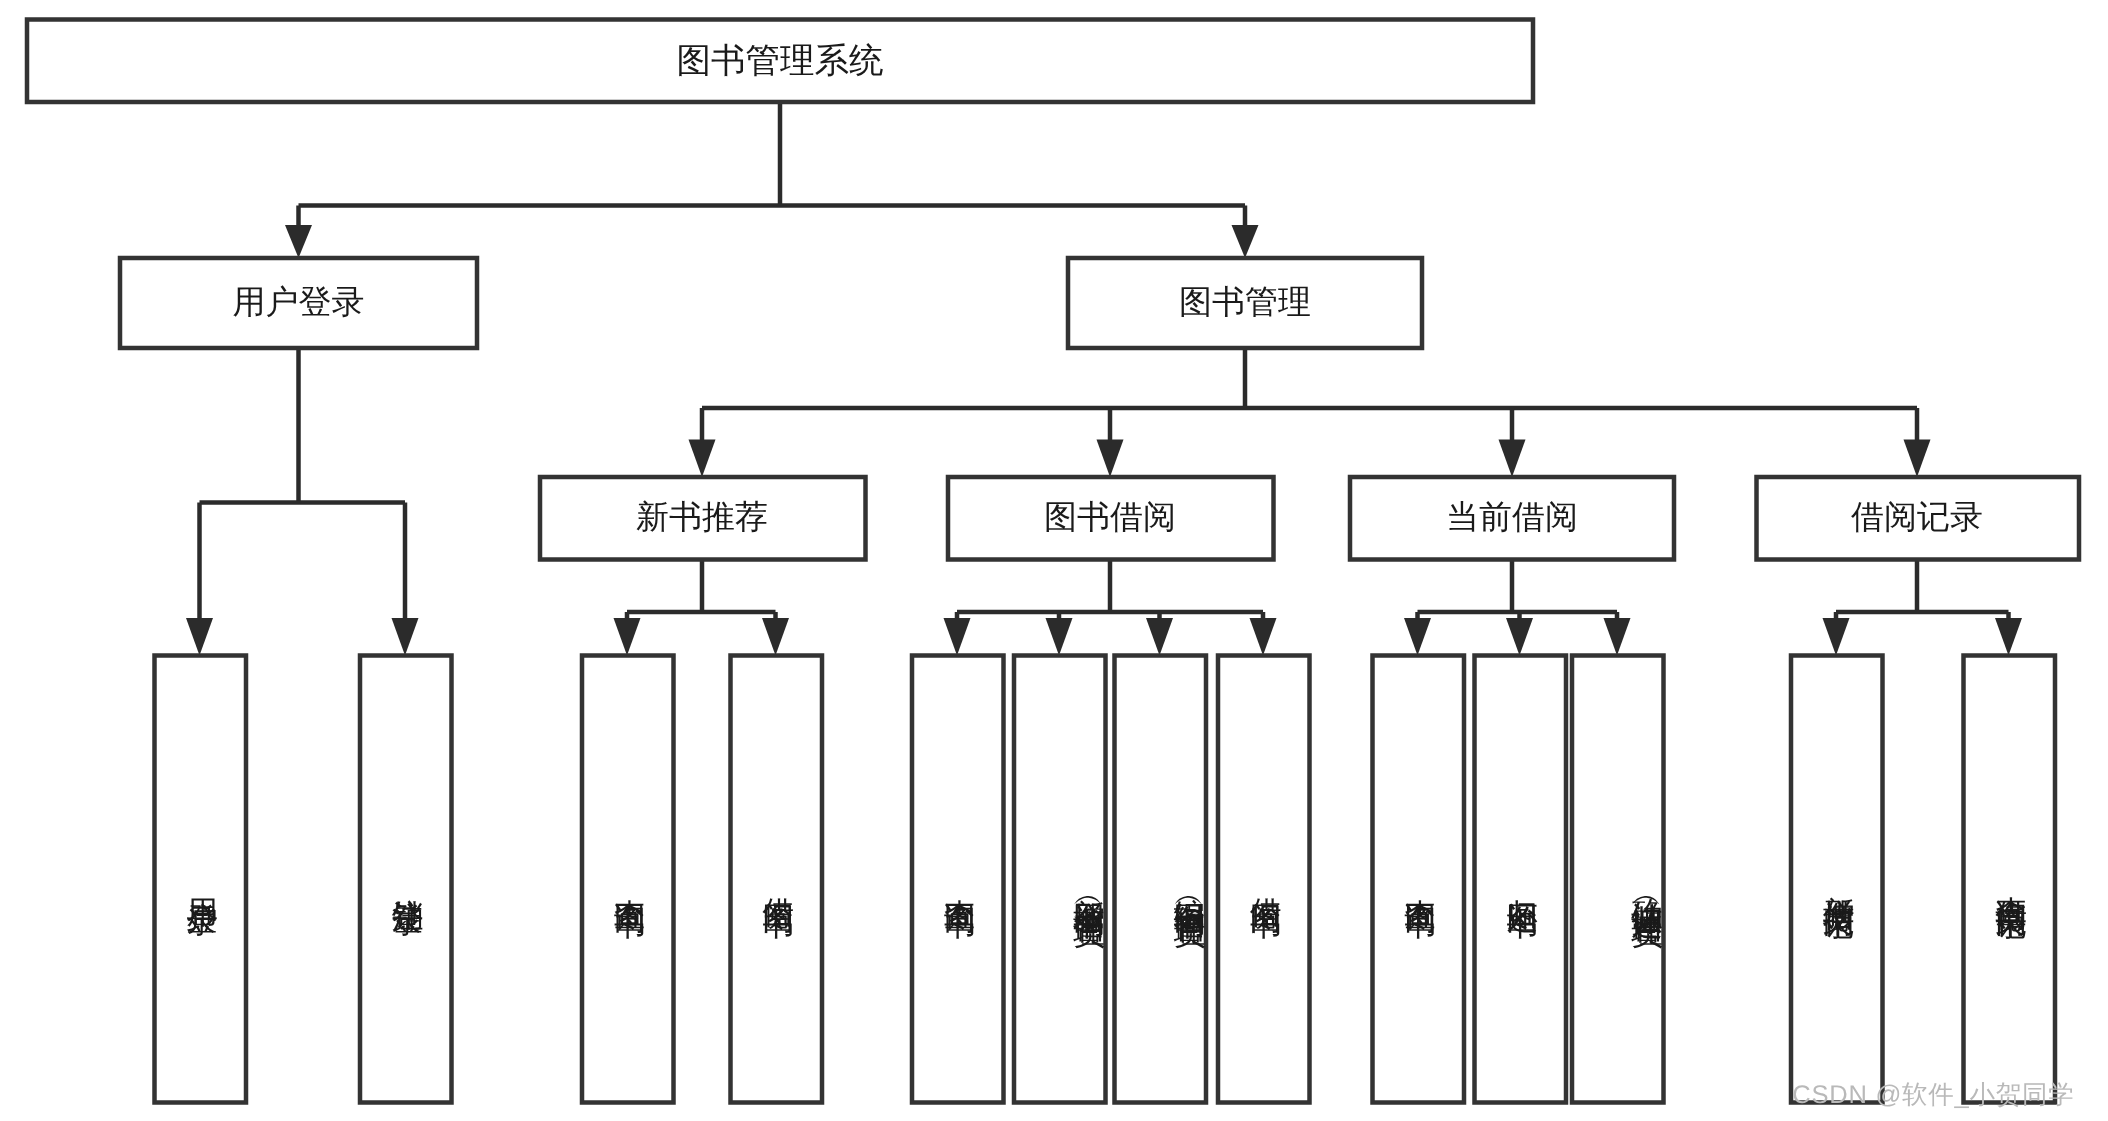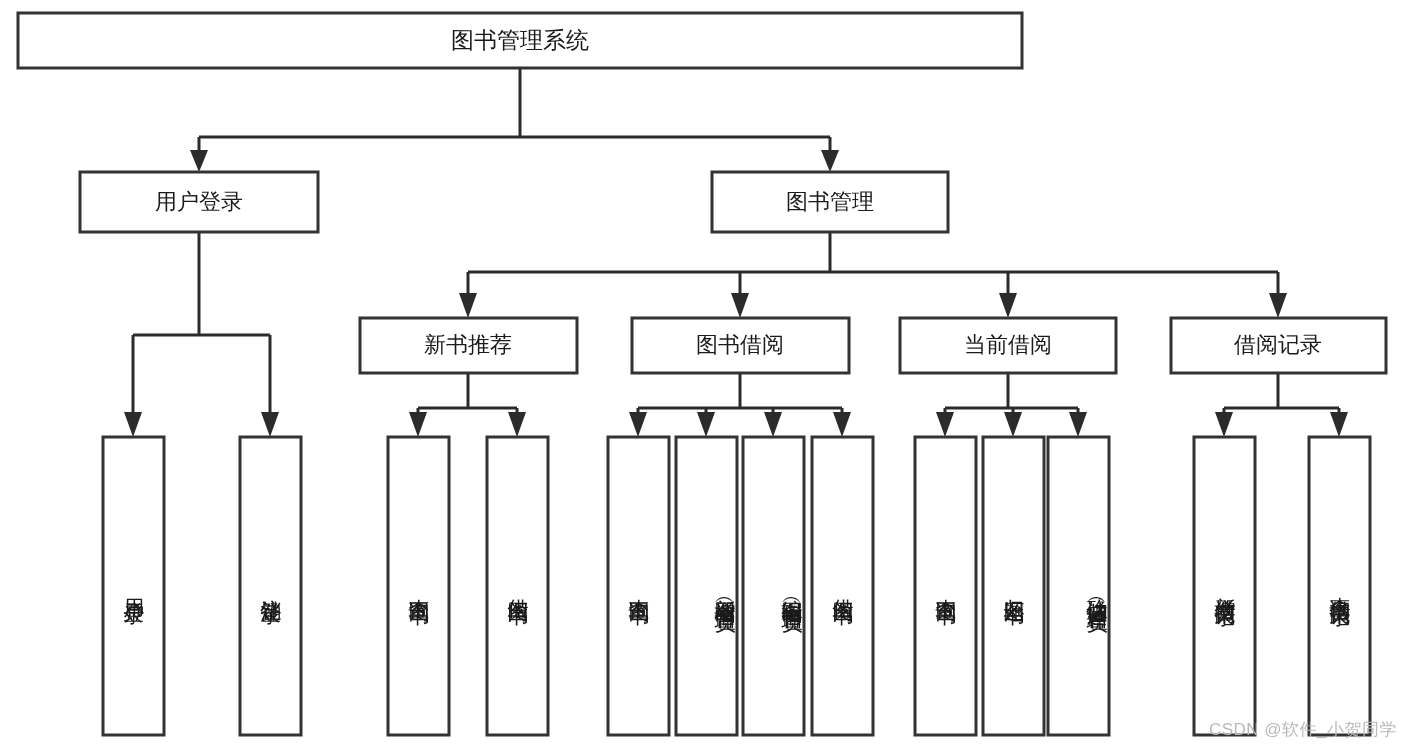--- a/index.html
+++ b/index.html
@@ -68,21 +68,21 @@
     text-align: center;
     display: flex;
     align-items: center;
     justify-content: center;
     box-sizing: border-box;
     pointer-events: none;
     white-space: nowrap;
   }
   .watermark {
     position: absolute;
-    right: 8px;
+    right: 22px;
     bottom: 6px;
     font-family: "Liberation Sans", "DejaVu Sans", sans-serif;
     font-size: 17px;
     color: #b9b9b9;
     letter-spacing: 0.5px;
     white-space: nowrap;
   }
 </style>
 </head>
 <body>

